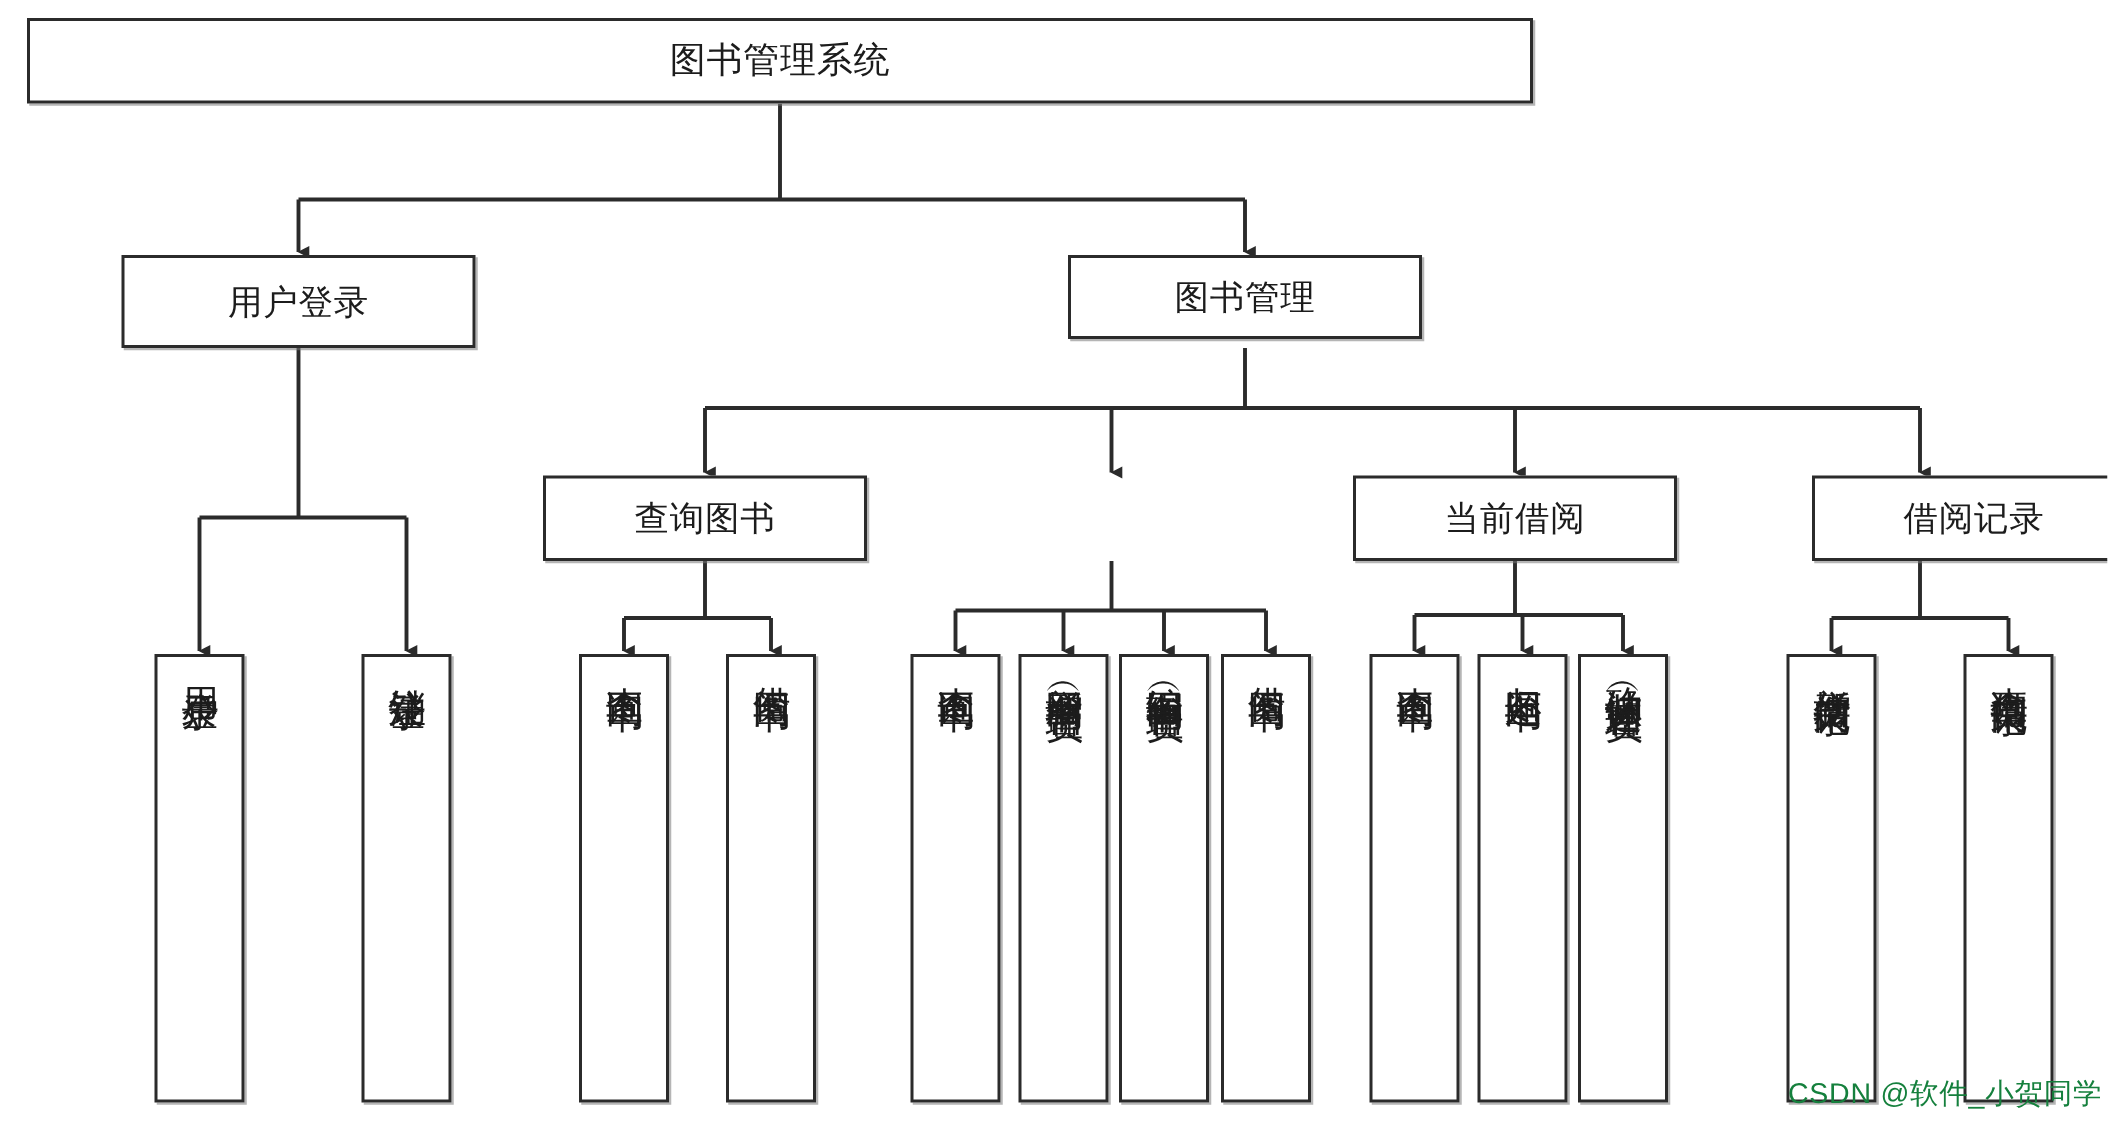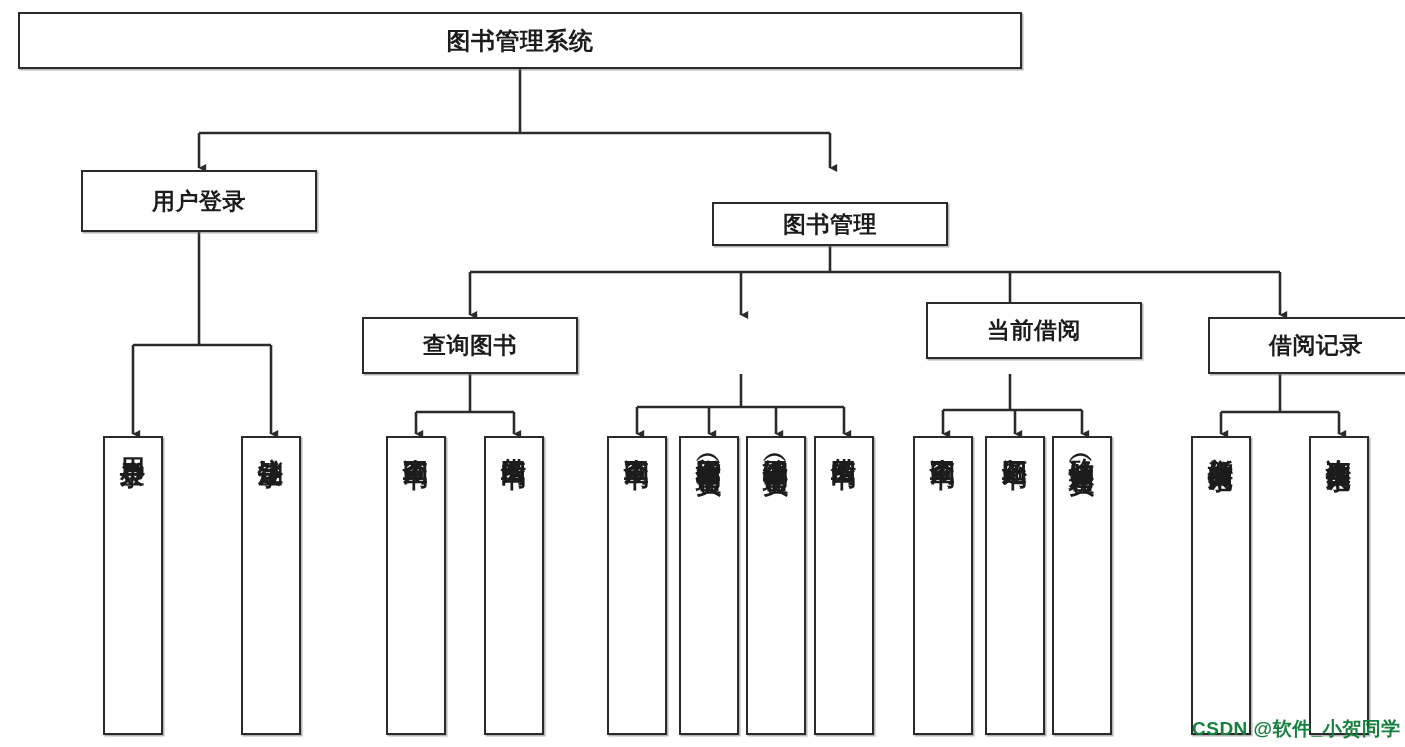--- a/index.html
+++ b/index.html
@@ -10,21 +10,20 @@
   }
   body {
     font-family: "Liberation Sans", "DejaVu Sans", sans-serif;
   }
   #diagram-root {
     position: relative;
     width: 1405px;
     height: 747px;
     background: #ffffff;
     overflow: hidden;
-    font-weight: bold;
   }
   #edges-layer {
     position: absolute;
     left: 0;
     top: 0;
     width: 1405px;
     height: 747px;
     pointer-events: none;
   }
   .node {
@@ -131,28 +130,28 @@
     </g>
   </svg>
 
   <div class="node horiz root" style="left:18px; top:12px; width:1004px; height:57px;">
     <span class="node-label">图书管理系统</span>
   </div>
 
   <div class="node horiz" style="left:81px; top:170px; width:236px; height:62px;">
     <span class="node-label">用户登录</span>
   </div>
-  <div class="node horiz" style="left:712px; top:170px; width:236px; height:44px;margin-top:32px;">
+  <div class="node horiz" style="left:712px; top:170px; width:236px; height:56px;">
     <span class="node-label">图书管理</span>
   </div>
 
   <div class="node horiz" style="left:362px; top:317px; width:216px; height:57px;">
     <span class="node-label">查询图书</span>
   </div>
-  <div class="node horiz" style="left:902px; top:302px; width:216px; height:57px;margin-left:24px;">
+  <div class="node horiz" style="left:902px; top:317px; width:216px; height:57px;">
     <span class="node-label">当前借阅</span>
   </div>
   <div class="node horiz" style="left:1208px; top:317px; width:216px; height:57px;">
     <span class="node-label">借阅记录</span>
   </div>
 
   <div class="node vert" style="left:103px; top:436px; width:60px; height:299px;">
     <span class="node-label">用户登录</span>
   </div>
   <div class="node vert" style="left:241px; top:436px; width:60px; height:299px;">

